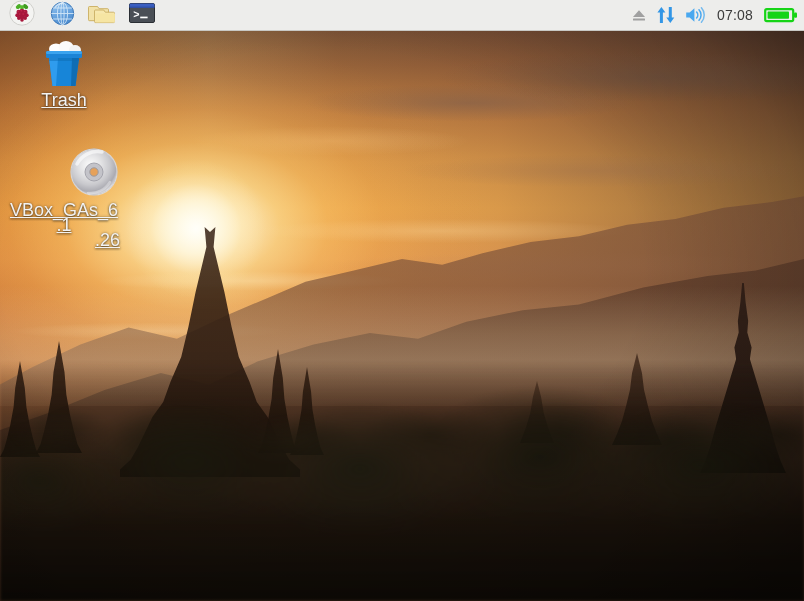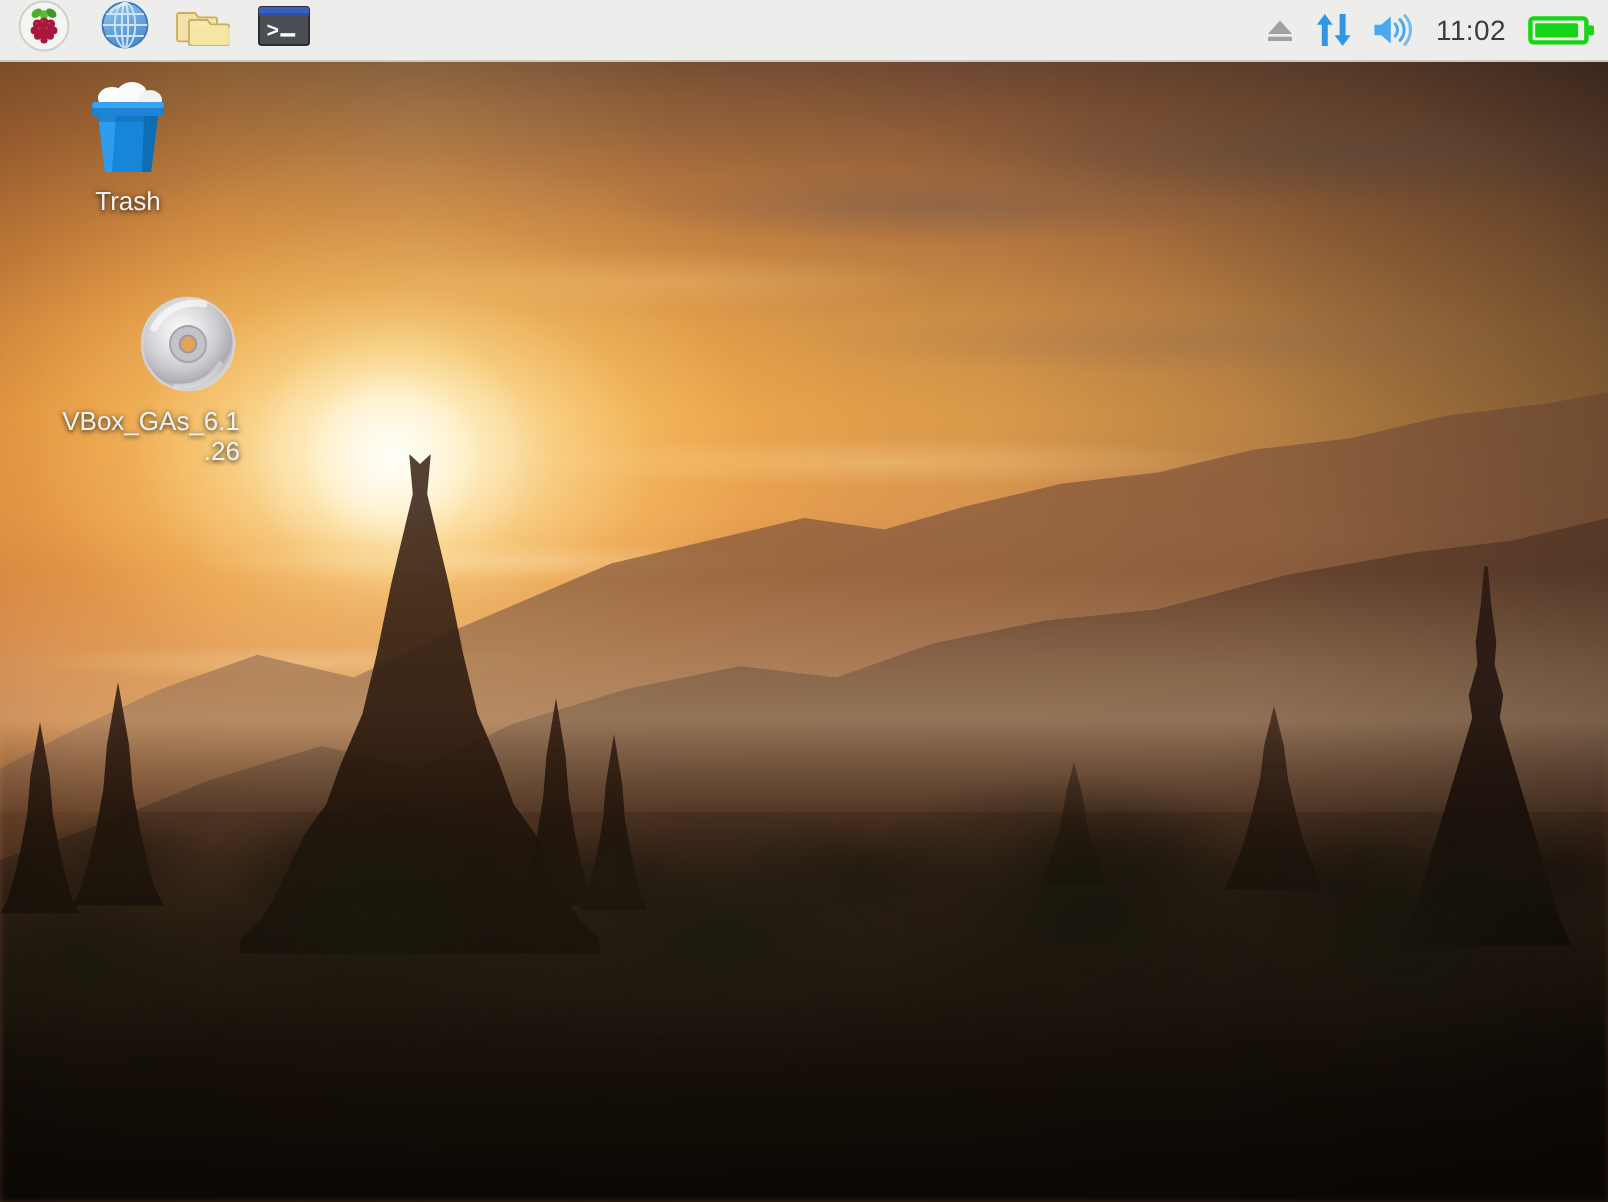--- a/index.html
+++ b/index.html
@@ -220,24 +220,25 @@
 
   
   .desk-icon {
     position:absolute;
     width:112px;
     display:flex; flex-direction:column; align-items:center;
     cursor:pointer; z-index:20; text-align:center;
   }
   .desk-icon .glyph { height:52px; display:flex; align-items:flex-end; justify-content:center; }
   .desk-icon .caption {
-    margin-top:5px; font-size:13px; line-height:15px;
+    margin-top:5px; font-size:18px; line-height:15px;
     color:#f2f2f2;
     text-shadow:0 1px 2px rgba(0,0,0,0.55), 0 0 3px rgba(0,0,0,0.40);
     word-break:break-word;
+    text-decoration:underline;
   }
   #icon-trash { left:8px; top:36px; }
   #icon-cd    { left:8px; top:146px;align-items:flex-end; }
 </style>
 </head>
 <body>
 
 <div id="desktop">
 
   <div id="wallpaper">
@@ -421,21 +422,21 @@
         <svg width="22" height="20" viewBox="0 0 22 20">
           <path d="M2.2 7.4 H5.6 L10.4 3.2 V16.8 L5.6 12.6 H2.2 Z" fill="#4aa8ef"></path>
           <g fill="none" stroke="#4aa8ef" stroke-width="1.5" stroke-linecap="round">
             <path d="M12.6 7.0 A4.4 4.4 0 0 1 12.6 13.0"></path>
             <path d="M15.0 4.8 A7.6 7.6 0 0 1 15.0 15.2"></path>
             <path d="M17.4 2.8 A10.6 10.6 0 0 1 17.4 17.2" opacity=".75"></path>
           </g>
         </svg>
       </div>
 
-      <div class="clock">11:02</div>
+      <div class="clock">07:08</div>
 
       <div class="tray-item">
         <svg width="34" height="20" viewBox="0 0 34 20">
           <rect x="1.2" y="4.2" width="28" height="12" rx="1.6" fill="none" stroke="#16d416" stroke-width="2.2"></rect>
           <rect x="30.0" y="7.6" width="3.0" height="5.2" rx="1" fill="#16d416"></rect>
           <rect x="3.6" y="6.6" width="21.4" height="7.2" rx="0.8" fill="#16d416"></rect>
         </svg>
       </div>
 
     </div>

